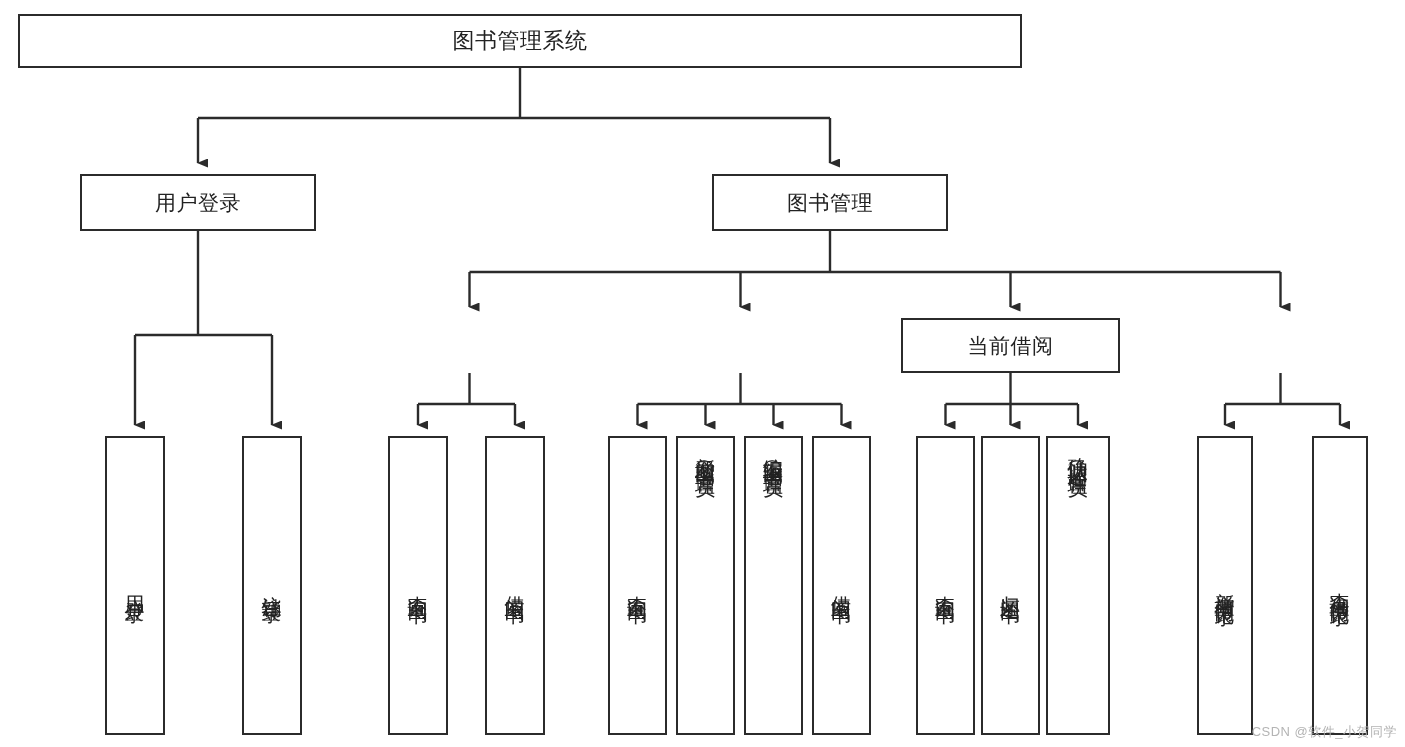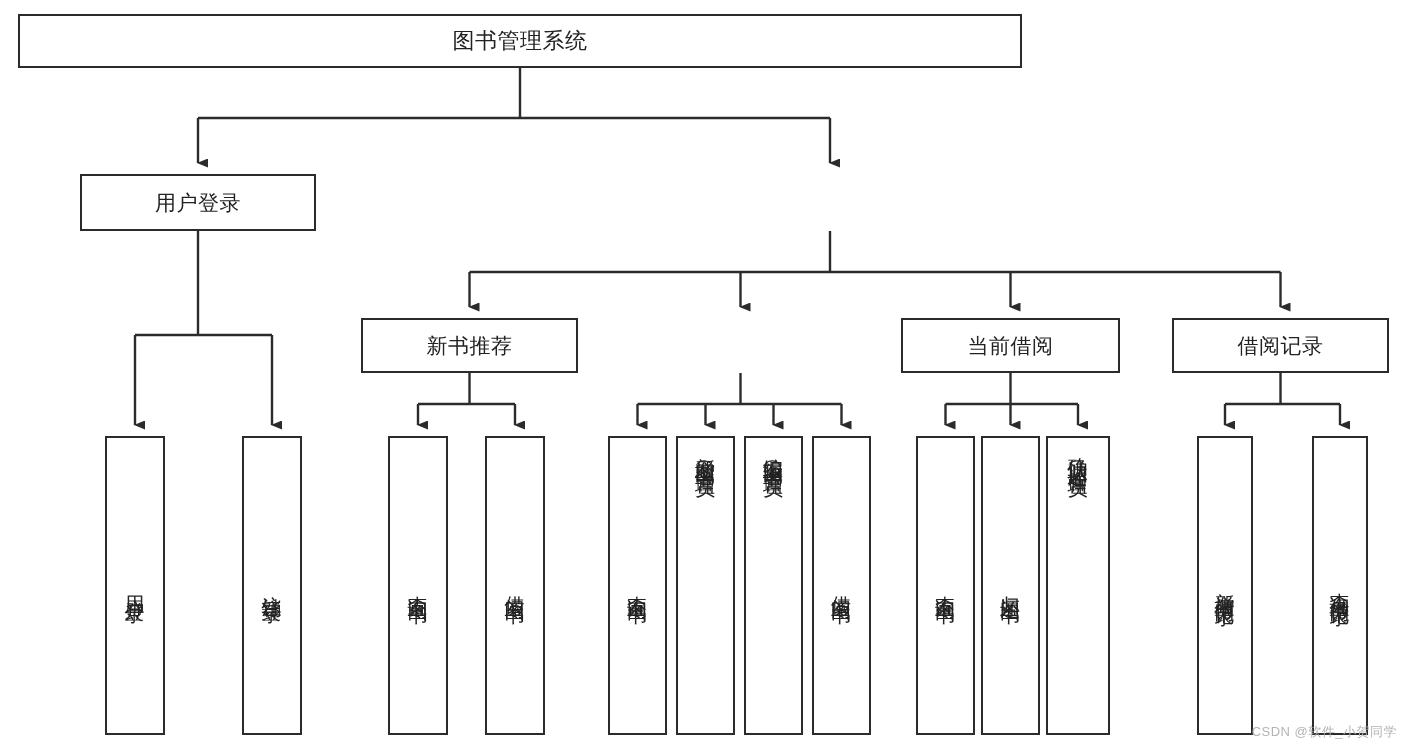--- a/index.html
+++ b/index.html
@@ -121,36 +121,33 @@
       </g>
   </svg>
 
   <div class="node-box root horizontal" style="left: 18px; top: 14px; width: 1004px; height: 54px;">
     <span class="node-label">图书管理系统</span>
   </div>
 
   <div class="node-box horizontal" style="left: 80px; top: 174px; width: 236px; height: 57px;">
     <span class="node-label">用户登录</span>
   </div>
+  <div class="node-box horizontal" style="left: 712px; top: 174px; width: 236px; height: 57px;">
+    <span class="node-label">图书管理</span>
+  </div>
 
   <div class="node-box vertical centered" style="left: 105px; top: 436px; width: 60px; height: 299px;">
     <span class="node-label">用户登录</span>
   </div>
   <div class="node-box vertical centered" style="left: 242px; top: 436px; width: 60px; height: 299px;">
     <span class="node-label">注销登录</span>
   </div>
 
-  <div class="node-box horizontal" style="left: 361px; top: 318px; width: 217px; height: 55px;">
-    <span class="node-label">新书推荐</span>
-  </div>
   <div class="node-box horizontal" style="left: 901px; top: 318px; width: 219px; height: 55px;">
     <span class="node-label">当前借阅</span>
-  </div>
-  <div class="node-box horizontal" style="left: 1172px; top: 318px; width: 217px; height: 55px;">
-    <span class="node-label">借阅记录</span>
   </div>
 
   <div class="node-box vertical centered" style="left: 388px; top: 436px; width: 60px; height: 299px;">
     <span class="node-label">查询图书</span>
   </div>
   <div class="node-box vertical centered" style="left: 485px; top: 436px; width: 60px; height: 299px;">
     <span class="node-label">借阅图书</span>
   </div>
 
   <div class="node-box vertical centered" style="left: 608px; top: 436px; width: 59px; height: 299px;">

